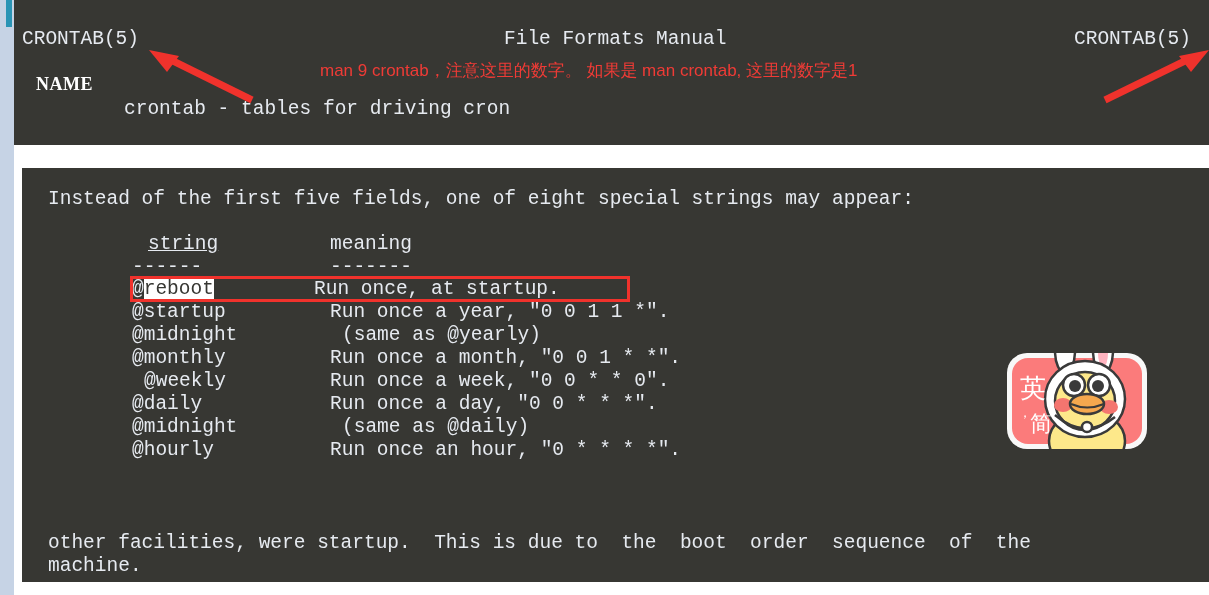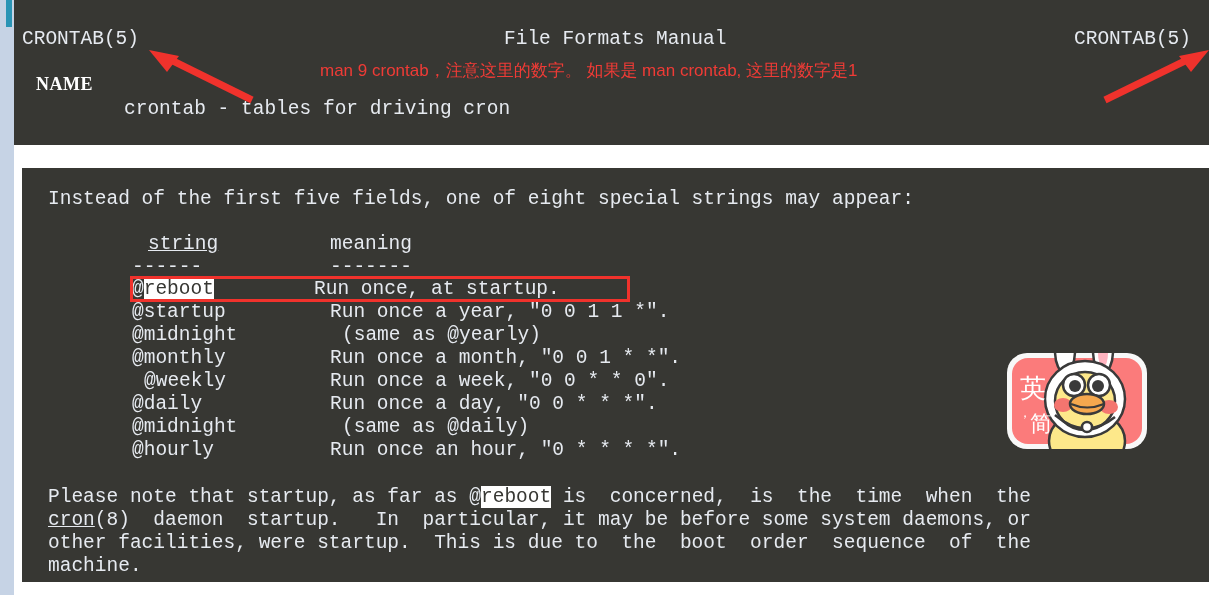--- a/index.html
+++ b/index.html
@@ -223,23 +223,21 @@
     <div class="bodyline" style="top:225px; left:308px;">Run once a day, "0 0 * * *".</div>
 
     <div class="bodyline" style="top:248px; left:110px;">@midnight</div>
     <div class="bodyline" style="top:248px; left:320px;">(same as @daily)</div>
 
     <div class="bodyline" style="top:271px; left:110px;">@hourly</div>
     <div class="bodyline" style="top:271px; left:308px;">Run once an hour, "0 * * * *".</div>
 
     <div id="redbox"></div>
 
-    <div class="bodyline" style="top:318px;"><span>Please note that startup, as far as @</span><span class="hl">reboot</span><span> is  concerned,  is  the  time  when  the</span></div>
-
-    <div class="bodyline" style="top:341px;"><span class="underline">cron</span><span>(8)  daemon  startup.   In  particular, it may be before some system daemons, or</span></div>
+
 
     <div class="bodyline" style="top:364px;">other facilities, were startup.  This is due to  the  boot  order  sequence  of  the</div>
     <div class="bodyline" style="top:387px;">machine.</div>
   </div>
 
   <svg id="sticker" viewBox="0 0 148 104">
     <defs>
       <clipPath id="cardclip">
           <rect x="4" y="4" width="140" height="96" rx="20"></rect>
         </clipPath>

